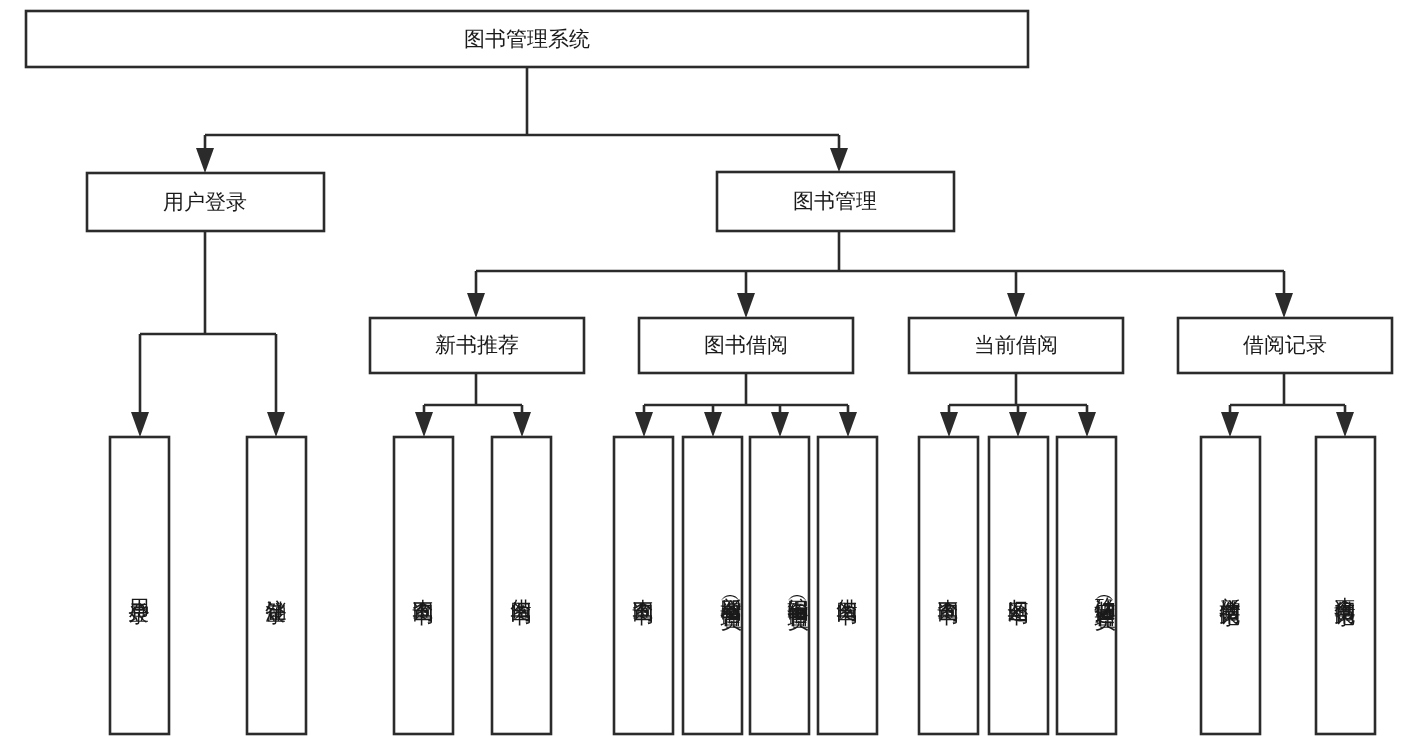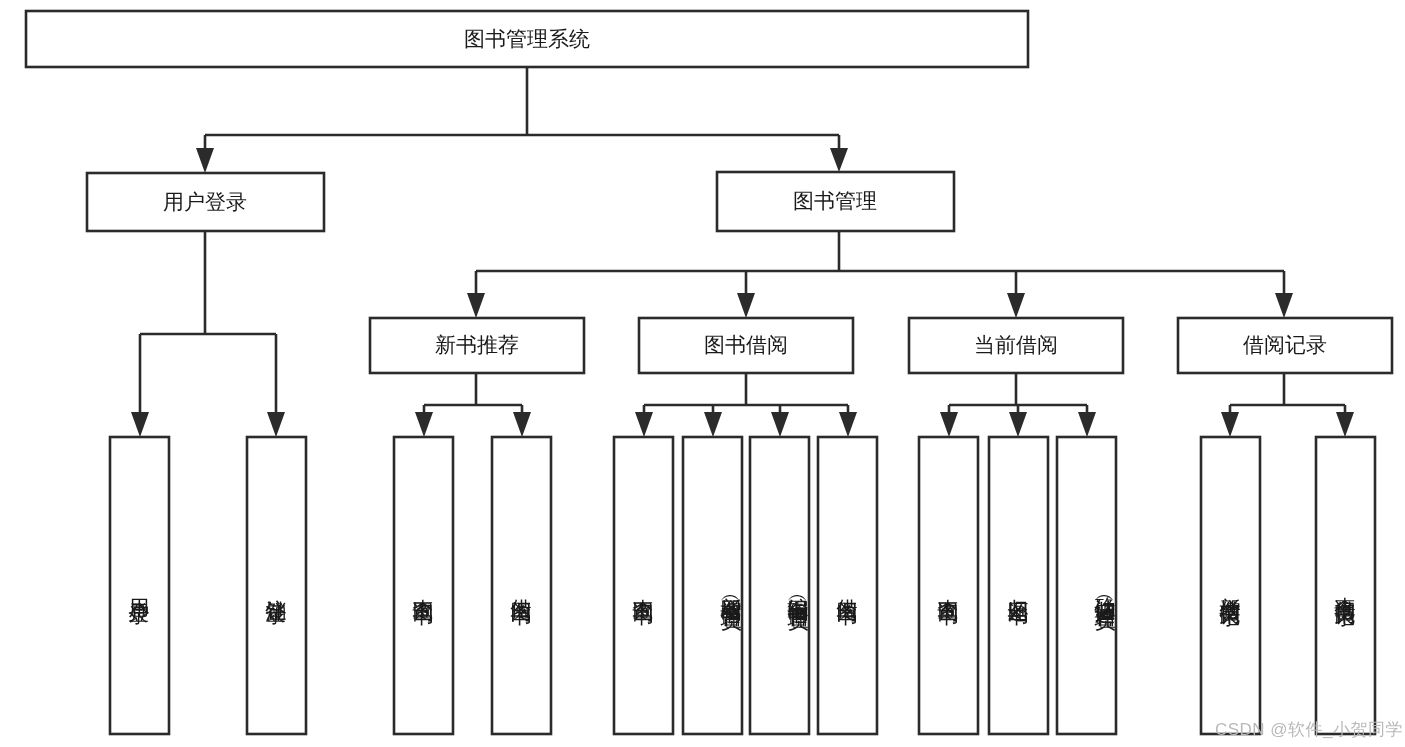--- a/index.html
+++ b/index.html
@@ -219,15 +219,14 @@
   <div class="leaf-label-wrap center-v" style="left:913px; top:437px; width:59px; height:297px;">查询图书</div>
 
   <div class="leaf-label-wrap center-v" style="left:983px; top:437px; width:59px; height:297px;">归还图书</div>
 
   <div class="leaf-label-wrap" style="left:1051px; top:443px; width:59px; height:291px;">确认归还（管理员）</div>
 
   <div class="leaf-label-wrap center-v" style="left:1195px; top:437px; width:59px; height:297px;">新增借阅记录</div>
 
   <div class="leaf-label-wrap center-v" style="left:1310px; top:437px; width:59px; height:297px;">查询借阅记录</div>
 
-  <div class="watermark">CSDN @软件_小贺同学</div>
 
 </div>
 
 </body></html>

